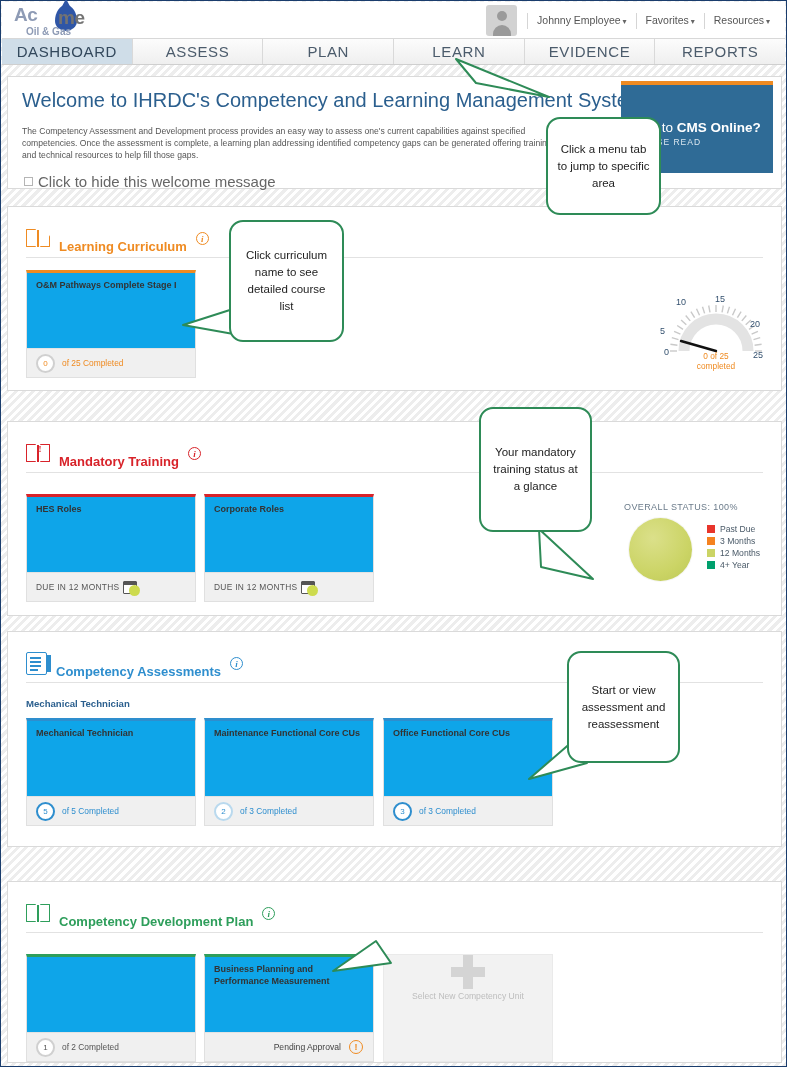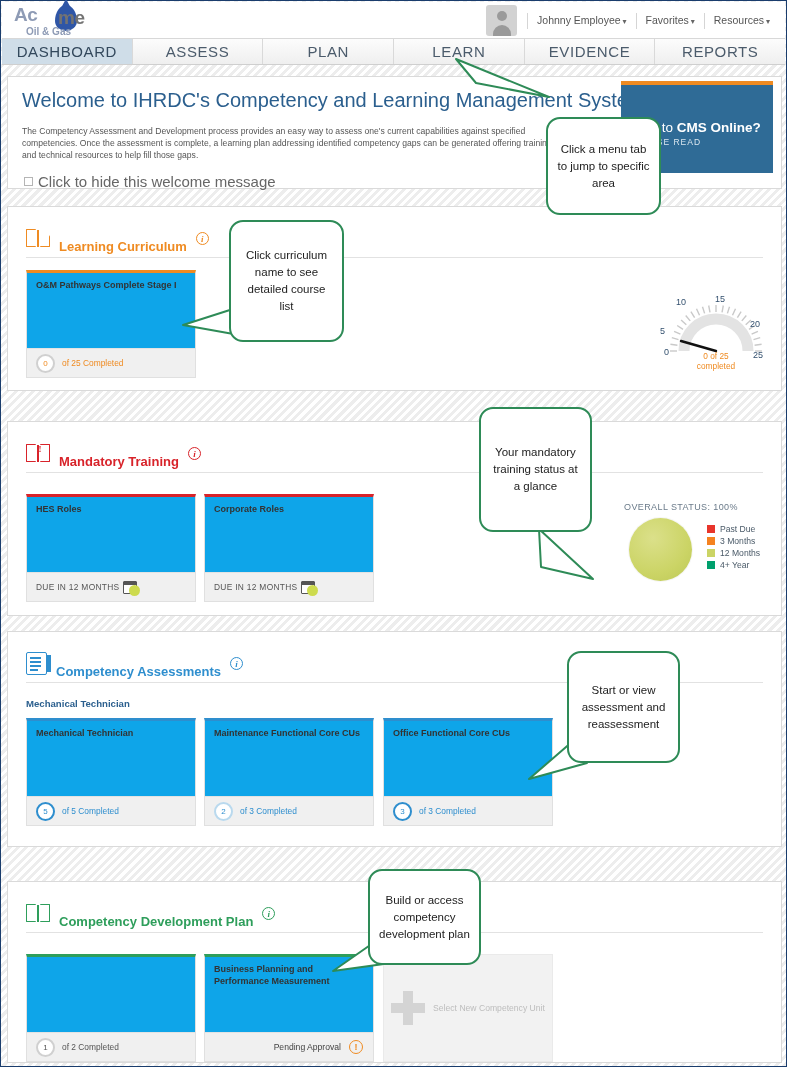--- a/index.html
+++ b/index.html
@@ -216,21 +216,21 @@
     background:#cddb4e;
   }
   .card.pend .cfoot{justify-content:flex-end;padding-right:10px;gap:8px;}
   .pend-lbl{font-size:8.6px;color:#444;}
   .warn{
     width:14px;height:14px;border-radius:50%;border:1.5px solid #ef8b22;color:#ef8b22;
     display:flex;align-items:center;justify-content:center;font-size:9px;font-weight:bold;
   }
   .addcard{
     position:absolute;width:170px;height:108px;background:#f2f2f2;border:1px solid #eaeaea;
-    display:flex;flex-direction:row;align-items:center;justify-content:center;gap:8px;
+    display:flex;flex-direction:column;align-items:center;gap:2px;
   }
   .plus{
     width:34px;height:34px;position:relative;
   }
   .plus:before,.plus:after{
     content:"";position:absolute;background:#d4d4d4;
   }
   .plus:before{left:12px;top:0;width:10px;height:34px;}
   .plus:after{left:0;top:12px;width:34px;height:10px;}
   .addlbl{font-size:8.6px;color:#bdbdbd;}
@@ -517,15 +517,14 @@
     <path d="M 232 308 L 182 324 L 238 334 Z" fill="#ffffff" stroke="#2e8b57" stroke-width="2" stroke-linejoin="round"></path>
     <path d="M 538 528 L 592 578 L 540 566 Z" fill="#ffffff" stroke="#2e8b57" stroke-width="2" stroke-linejoin="round"></path>
     <path d="M 572 740 L 528 778 L 586 762 Z" fill="#ffffff" stroke="#2e8b57" stroke-width="2" stroke-linejoin="round"></path>
     <path d="M 375 940 L 332 970 L 390 962 Z" fill="#ffffff" stroke="#2e8b57" stroke-width="2" stroke-linejoin="round"></path>
   </svg>
 
   <div class="callout" style="left:545px;top:88px;width:115px;height:98px;margin-top:28px;">Click a menu tab to jump to specific area</div>
   <div class="callout" style="left:228px;top:219px;width:115px;height:122px;">Click curriculum name to see detailed course list</div>
   <div class="callout" style="left:478px;top:406px;width:113px;height:125px;">Your mandatory training status at a glance</div>
   <div class="callout" style="left:566px;top:650px;width:113px;height:112px;">Start or view assessment and reassessment</div>
-  <div class="callout" style="left:367px;top:868px;width:113px;height:96px;">Build or access competency development plan</div>
 
 </div>
 
 </body></html>

